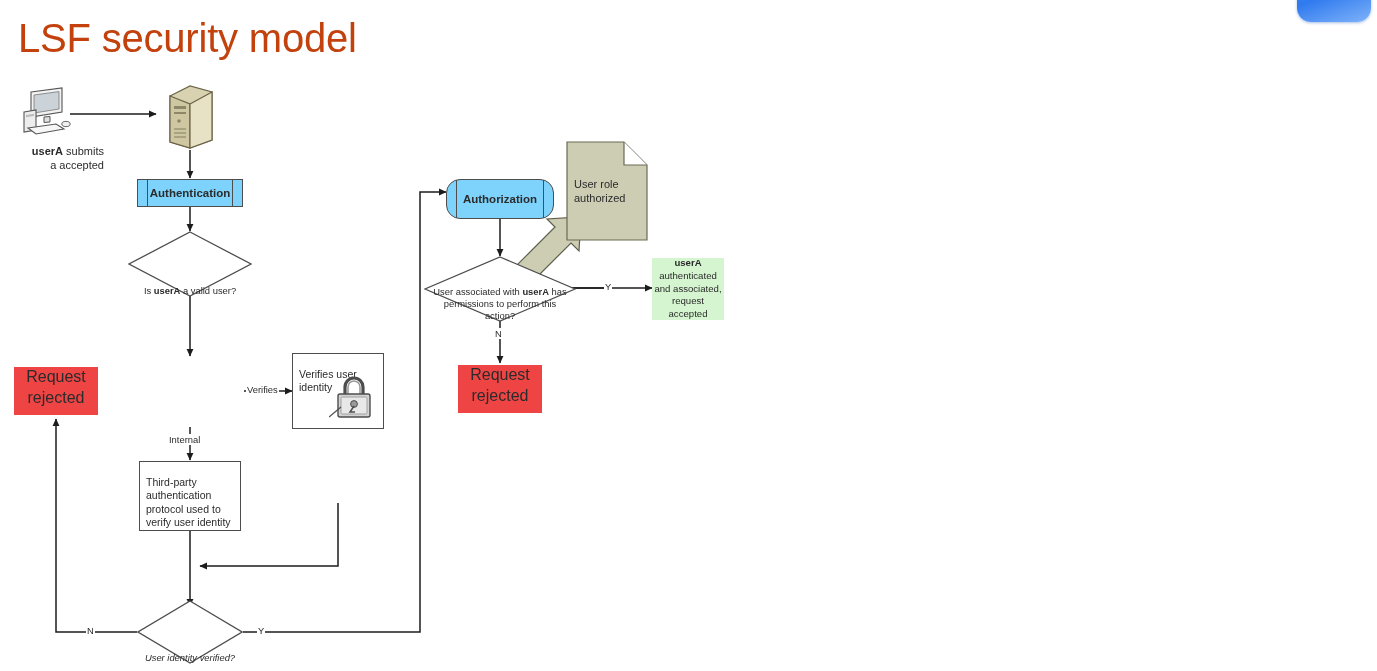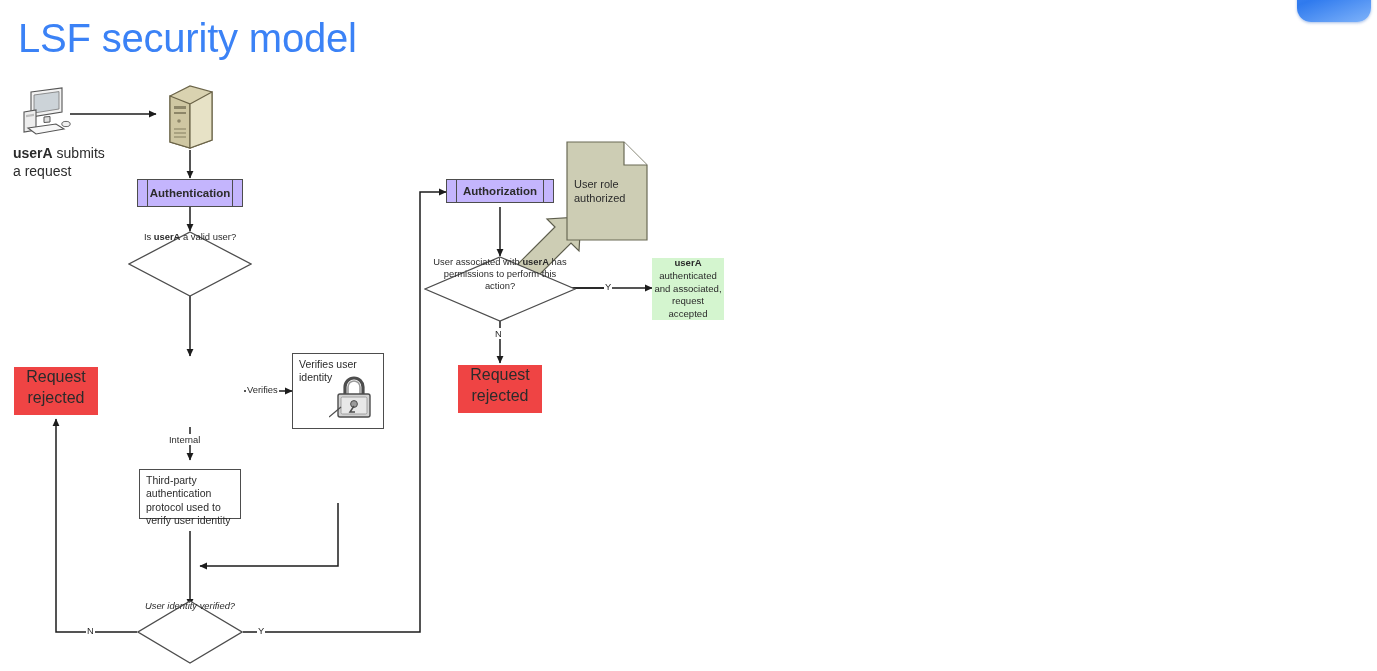--- a/index.html
+++ b/index.html
@@ -20,21 +20,21 @@
     inset: 0;
     background: #ffffff;
   }
   
   #slide-title {
     position: absolute;
     left: 18px;
     top: 16px;
     font-size: 40px;
     font-weight: 400;
-    color: #3b82f6;
+    color: #c2410c;
     letter-spacing: -0.2px;
     line-height: 1.1;
     white-space: nowrap;
   }
   
   #corner-logo {
     position: absolute;
     right: 6px;
     top: -30px;
     width: 74px;
@@ -64,21 +64,21 @@
     width: 780px;
     height: 593px;
   }
   #wires { position: absolute; left: 0; top: 0; width: 780px; height: 593px; }
 
   .node { position: absolute; box-sizing: border-box; }
 
   
   .proc {
     border: 1.4px solid #4d4d4d;
-    background: #c4b5fd;
+    background: #7dd3fc;
     display: flex;
     align-items: center;
     justify-content: center;
     font-size: 11.5px;
     font-weight: bold;
     color: #2b2b2b;
   }
   .proc::before, .proc::after {
     content: "";
     position: absolute;
@@ -89,21 +89,21 @@
   .proc::before { left: 9px; }
   .proc::after  { right: 9px; }
 
   
   .rect {
     border: 1.4px solid #4d4d4d;
     background: #ffffff;
     font-size: 10.5px;
     line-height: 1.28;
     color: #2b2b2b;
-    padding: 4px 6px;
+    padding: 14px 6px;
     box-sizing: border-box;
   }
 
   
   .fill-red {
     background: #ef4444;
     border: none;
     display: flex;
     justify-content: center;
     text-align: center;
@@ -124,21 +124,21 @@
   }
 
   
   .diamond { position: absolute; }
   .diamond svg { position: absolute; left: 0; top: 0; }
   .diamond .dlabel {
     position: absolute;
     left: 0; top: 0;
     width: 100%; height: 100%;
     display: flex;
-    align-items: flex-start;
+    align-items: flex-end;
     justify-content: center;
     text-align: center;
     font-size: 9.4px;
     line-height: 1.26;
     color: #2b2b2b;
     padding: 0 6px;
     box-sizing: border-box;
   }
 
   
@@ -149,26 +149,25 @@
     background: #ffffff;
     padding: 0 1px;
     white-space: nowrap;
   }
 
   .cap { font-weight: bold; }
 
   
   .caption {
     position: absolute;
-    font-size: 14px;
+    font-size: 11px;
     line-height: 1.3;
     color: #2b2b2b;
-    text-align: left;
+    text-align: right;
     white-space: nowrap;
-    padding-left: 13px;
   }
 </style>
 </head>
 <body>
 
 <div id="slide">
 
   <div id="slide-title">LSF security model</div>
 
   <div id="corner-logo"></div>
@@ -227,21 +226,21 @@
         <path d="M12,29 L20,27.7 L20,30 L12,31.3 z" fill="#bdbdbd"></path>
 
         <path d="M14,42 L42,38 L50,43 L22,48 z" fill="#f7f7f7" stroke="#555" stroke-width="1.1"></path>
 
         <ellipse cx="52" cy="38" rx="4.2" ry="2.6" fill="#f0f0f0" stroke="#555" stroke-width=".9"></ellipse>
       </svg>
     </div>
 
     <div class="caption" style="left:0px; top:66px; width:104px;">
       <span class="cap">userA</span><span> submits</span><br>
-      <span>a request</span>
+      <span>a accepted</span>
     </div>
 
     <div class="node" style="left:156px; top:4px; width:68px; height:70px;">
       <svg viewBox="0 0 68 70" width="68" height="70" xmlns="http://www.w3.org/2000/svg">
         <path d="M14,14 L34,4 L56,10 L56,58 L34,66 L14,60 z" fill="#d9d2b0" stroke="#6b6448" stroke-width="1.2"></path>
         <path d="M14,14 L34,22 L34,66 L14,60 z" fill="#cfc7a2" stroke="#6b6448" stroke-width="1.2"></path>
         <path d="M34,22 L56,10 L56,58 L34,66 z" fill="#e7e2c6" stroke="#6b6448" stroke-width="1.2"></path>
         <rect x="18" y="24" width="12" height="3" fill="#8d8668"></rect>
         <rect x="18" y="30" width="12" height="2" fill="#8d8668"></rect>
         <circle cx="23" cy="39" r="1.8" fill="#8d8668"></circle>
@@ -278,39 +277,39 @@
           <path d="M19,20 L19,12 a6,6 0 0 1 12,0 L31,20" fill="none" stroke="#9a9a9a" stroke-width="1.6"></path>
           <rect x="9" y="19" width="32" height="23" rx="2" fill="#d3d3d3" stroke="#4d4d4d" stroke-width="1.4"></rect>
           <rect x="12" y="22" width="26" height="17" rx="1.5" fill="#e8e8e8" stroke="#9a9a9a" stroke-width=".9"></rect>
           <circle cx="25" cy="29" r="3.4" fill="#9a9a9a" stroke="#4d4d4d" stroke-width="1"></circle>
           <path d="M25,31 L21,37 L26,37" fill="none" stroke="#4d4d4d" stroke-width="1.5"></path>
           <path d="M0,42 L12,32" stroke="#4d4d4d" stroke-width="1.2" fill="none"></path>
         </svg>
       </div>
     </div>
 
-    <div class="node rect" style="left:139px; top:383px; width:102px; height:50px;margin-top:8px;">
+    <div class="node rect" style="left:139px; top:383px; width:102px; height:70px;">
       <span>Third-party authentication protocol used to verify user identity</span>
     </div>
 
     <div class="diamond" style="left:137px; top:522px; width:106px; height:64px;font-style:italic;">
       <svg width="106" height="64" viewBox="0 0 106 64" xmlns="http://www.w3.org/2000/svg">
         <polygon points="53,1 105,32 53,63 1,32" fill="#ffffff" stroke="#4d4d4d" stroke-width="1.3"></polygon>
       </svg>
       <div class="dlabel">User identity verified?</div>
     </div>
 
     <div class="elabel" style="left:86px; top:547px;">N</div>
     <div class="elabel" style="left:257px; top:547px;">Y</div>
 
     <div class="node fill-red" style="left:14px; top:289px; width:84px; height:48px;">
       <span>Request rejected</span>
     </div>
 
-    <div class="node proc" style="left:446px; top:101px; width:108px; height:24px;">
+    <div class="node proc" style="left:446px; top:101px; width:108px; height:40px;border-radius:14px;">
       <span>Authorization</span>
     </div>
 
     <div class="node" style="left:566px; top:63px; width:82px; height:100px;">
       <svg width="82" height="100" viewBox="0 0 82 100" xmlns="http://www.w3.org/2000/svg">
         <path d="M1,1 L58,1 L81,24 L81,99 L1,99 z" fill="#cdcdb4" stroke="#6a6a55" stroke-width="1.2"></path>
         <path d="M58,1 L58,24 L81,24" fill="#ffffff" stroke="#6a6a55" stroke-width="1.2"></path>
       </svg>
       <div style="position:absolute; left:0; top:0; width:100%; height:100%;
                   display:flex; align-items:center; justify-content:flex-start;

